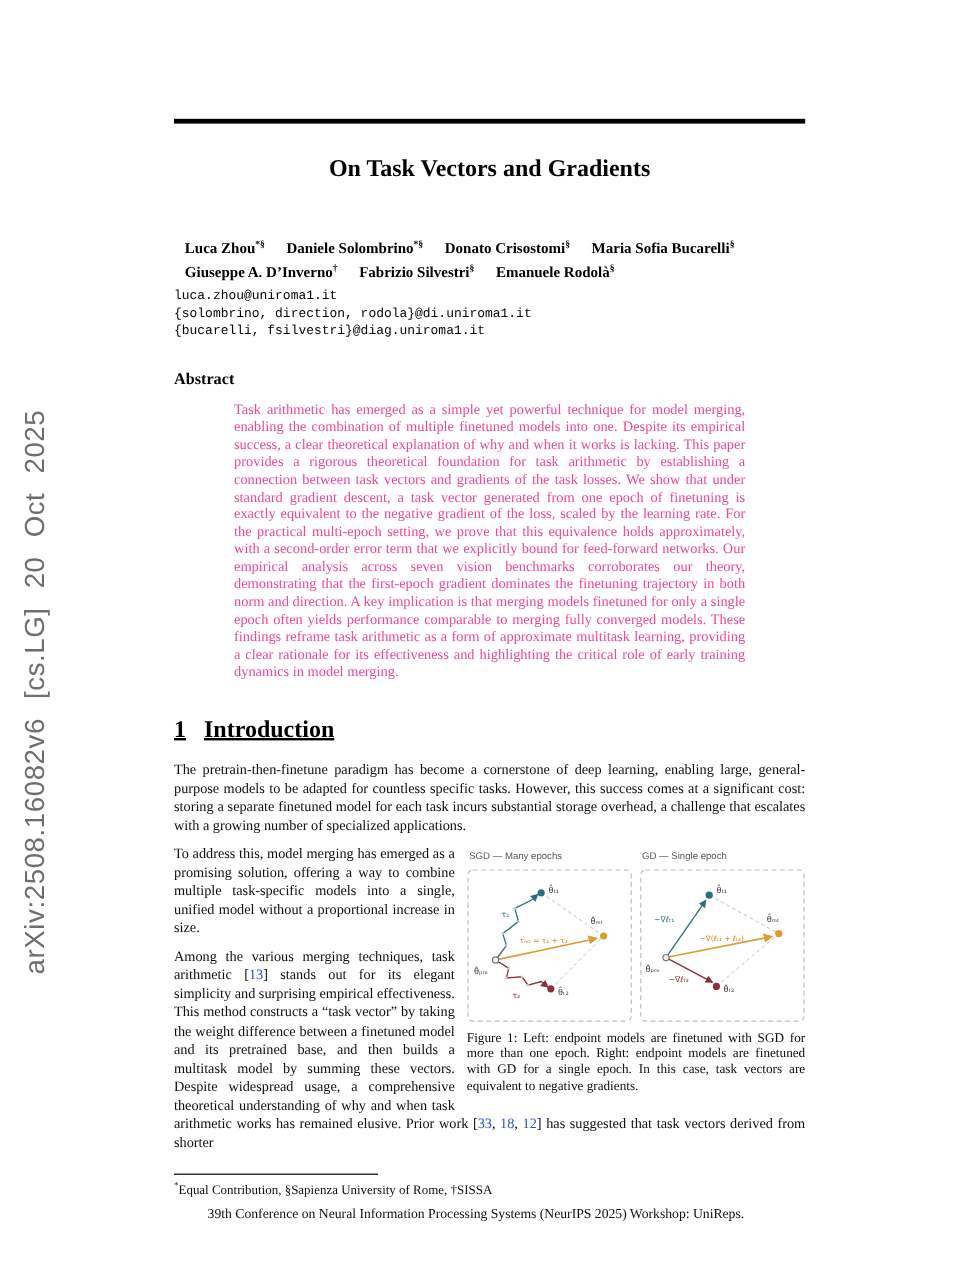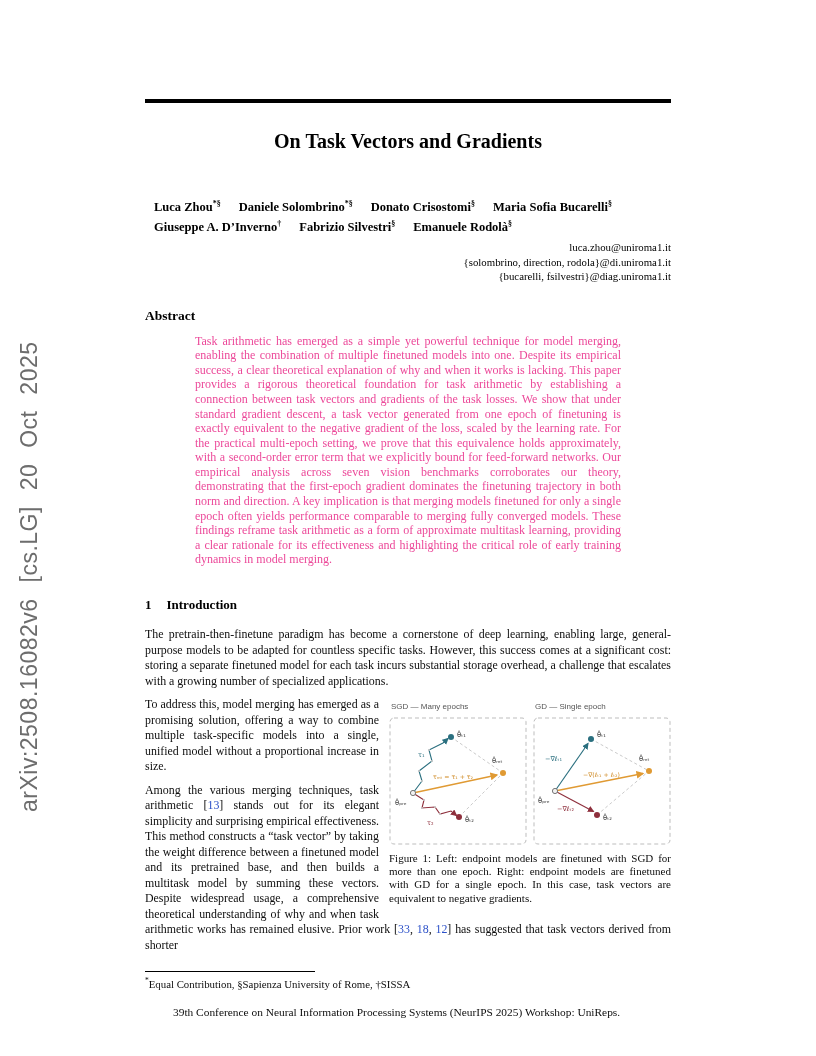--- a/index.html
+++ b/index.html
@@ -8,27 +8,27 @@
   .arxiv-stamp{position:absolute;left:16px;top:812px;transform-origin:0 0;
         transform:rotate(-90deg);white-space:nowrap;font-family:"Liberation Sans",sans-serif;
         font-size:23px;color:#6d6d6d;word-spacing:9px;letter-spacing:.5px;}
   .content{position:absolute;left:145px;top:0;width:526px;}
   .top-rule{margin-top:99px;height:4px;background:#000;}
   .title{margin:27px 0 0 0;text-align:center;font-size:20px;font-weight:bold;color:#000;}
   .authors{margin-top:46px;text-align:left;font-size:12.5px;font-weight:bold;color:#000;}
   .author-row{margin-bottom:4px;}
   .author{margin:0 9px;white-space:nowrap;}
   .author sup{font-size:8px;}
-  .emails{margin-top:5px;text-align:right;font-family:Liberation Serif, serif;
+  .emails{margin-top:5px;text-align:left;font-family:Liberation Mono, monospace;
         font-size:10.8px;line-height:14.4px;color:#000;}
   .emails sup{color:#2b50c8;font-size:8px;}
   .abstract-heading{margin:24px 0 0 0;font-size:13.5px;font-weight:bold;color:#000;}
   .abstract-text{margin:10px 50px 0 50px;font-size:12px;line-height:14.6px;
         text-align:justify;color:#ec4899;}
-  .section-heading{margin:30px 0 14px 0;font-size:13px;font-weight:bold;color:#000;}
+  .section-heading{margin:30px 0 14px 0;font-size:20px;font-weight:bold;color:#000;text-decoration:underline;}
   .section-heading .sec-num{margin-right:15px;}
   .body-par{margin:0 0 8px 0;font-size:11.9px;line-height:15.5px;text-align:justify;color:#0d0d0d;}
   .body-par.cont{margin-top:0;}
   .cite{color:#2b50c8;}
   .figure-float{float:right;width:282px;margin:2px 0 6px 10px;display:block;}
   .panels{display:flex;gap:6px;}
   .panel{display:block;width:138px;}
   .panel-title{display:block;font-family:"Liberation Sans",sans-serif;font-size:8px;
         color:#555;margin:0 0 2px 2px;white-space:nowrap;}
   .panel-svg{display:block;width:138px;height:128px;}

